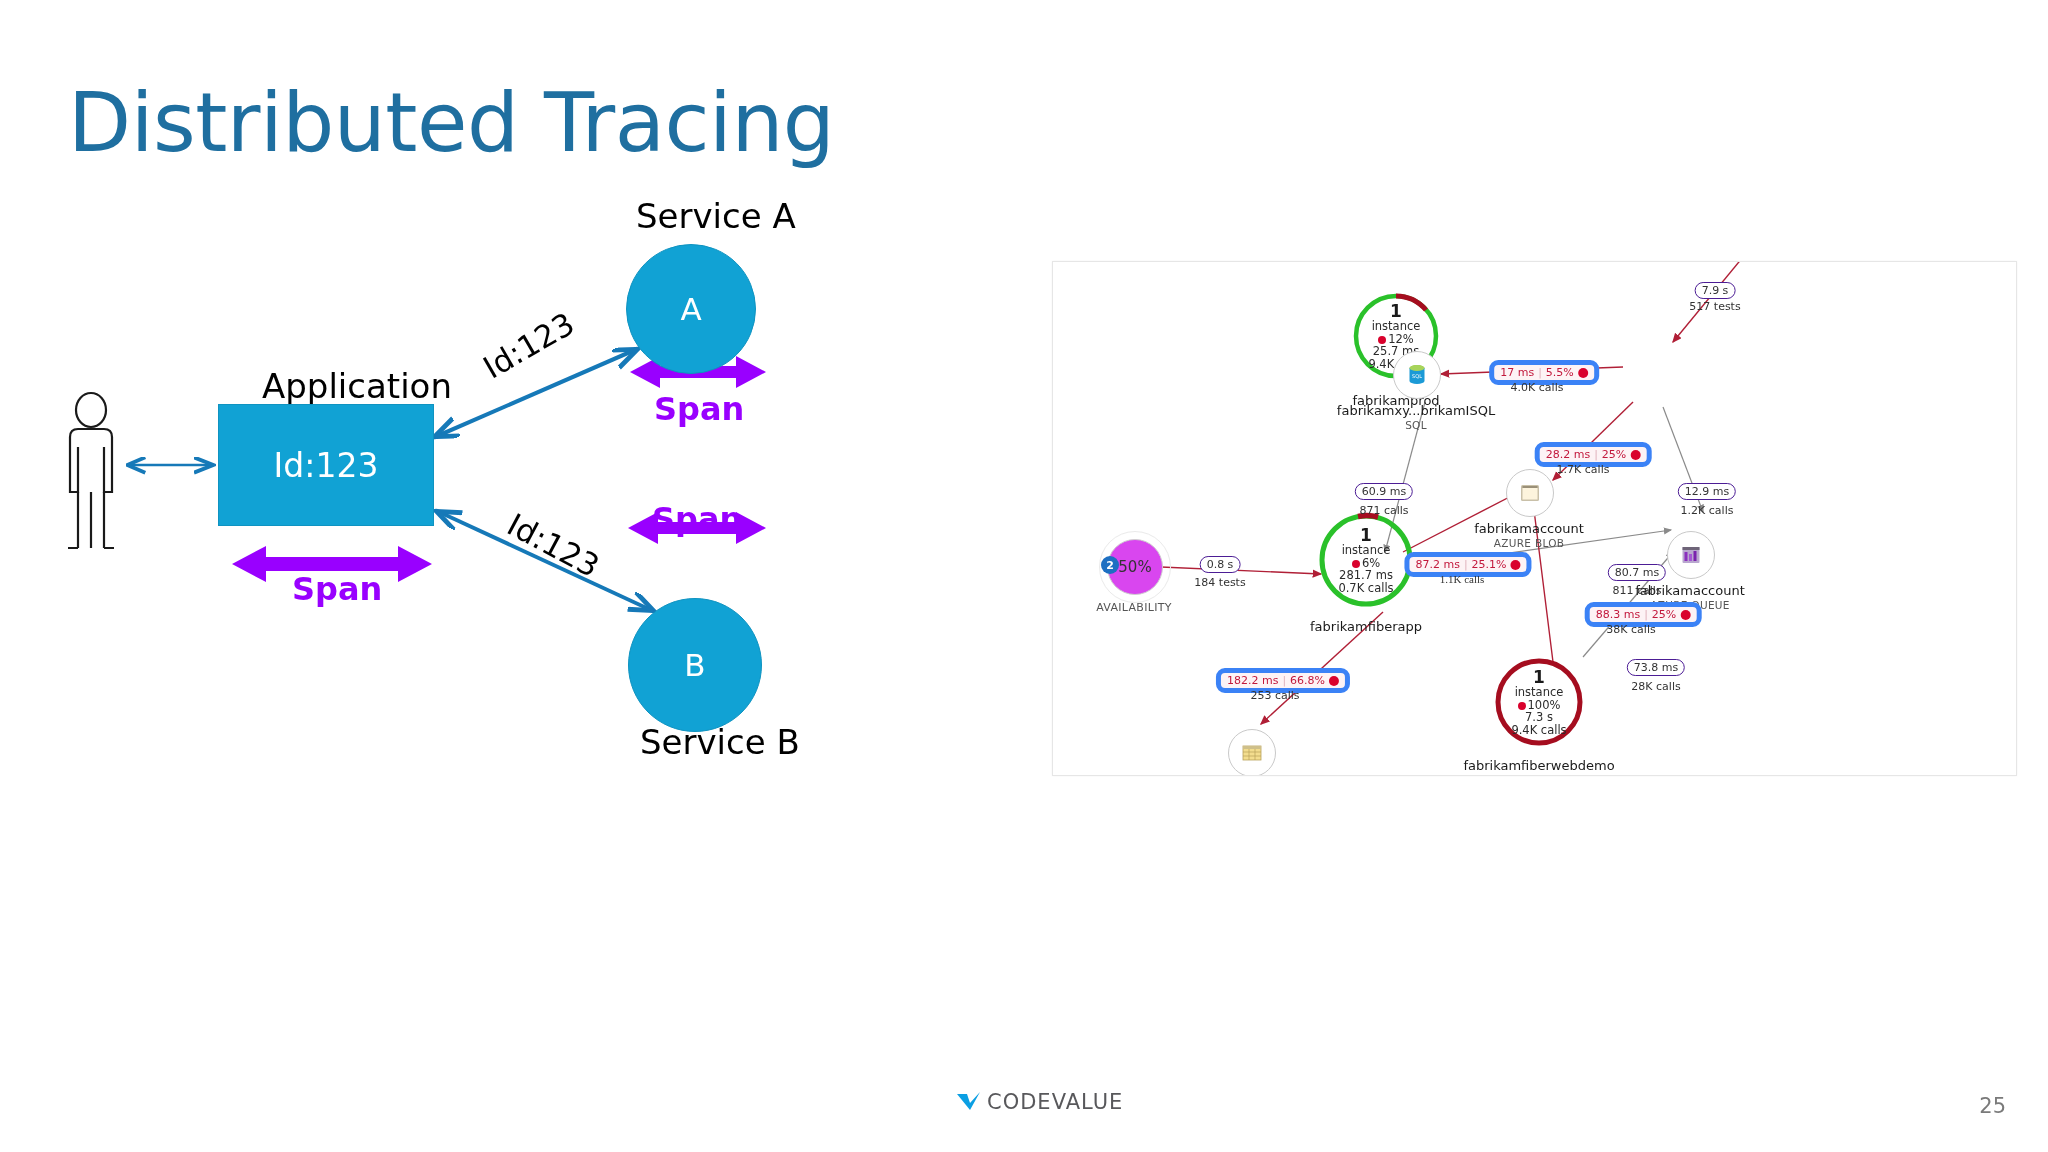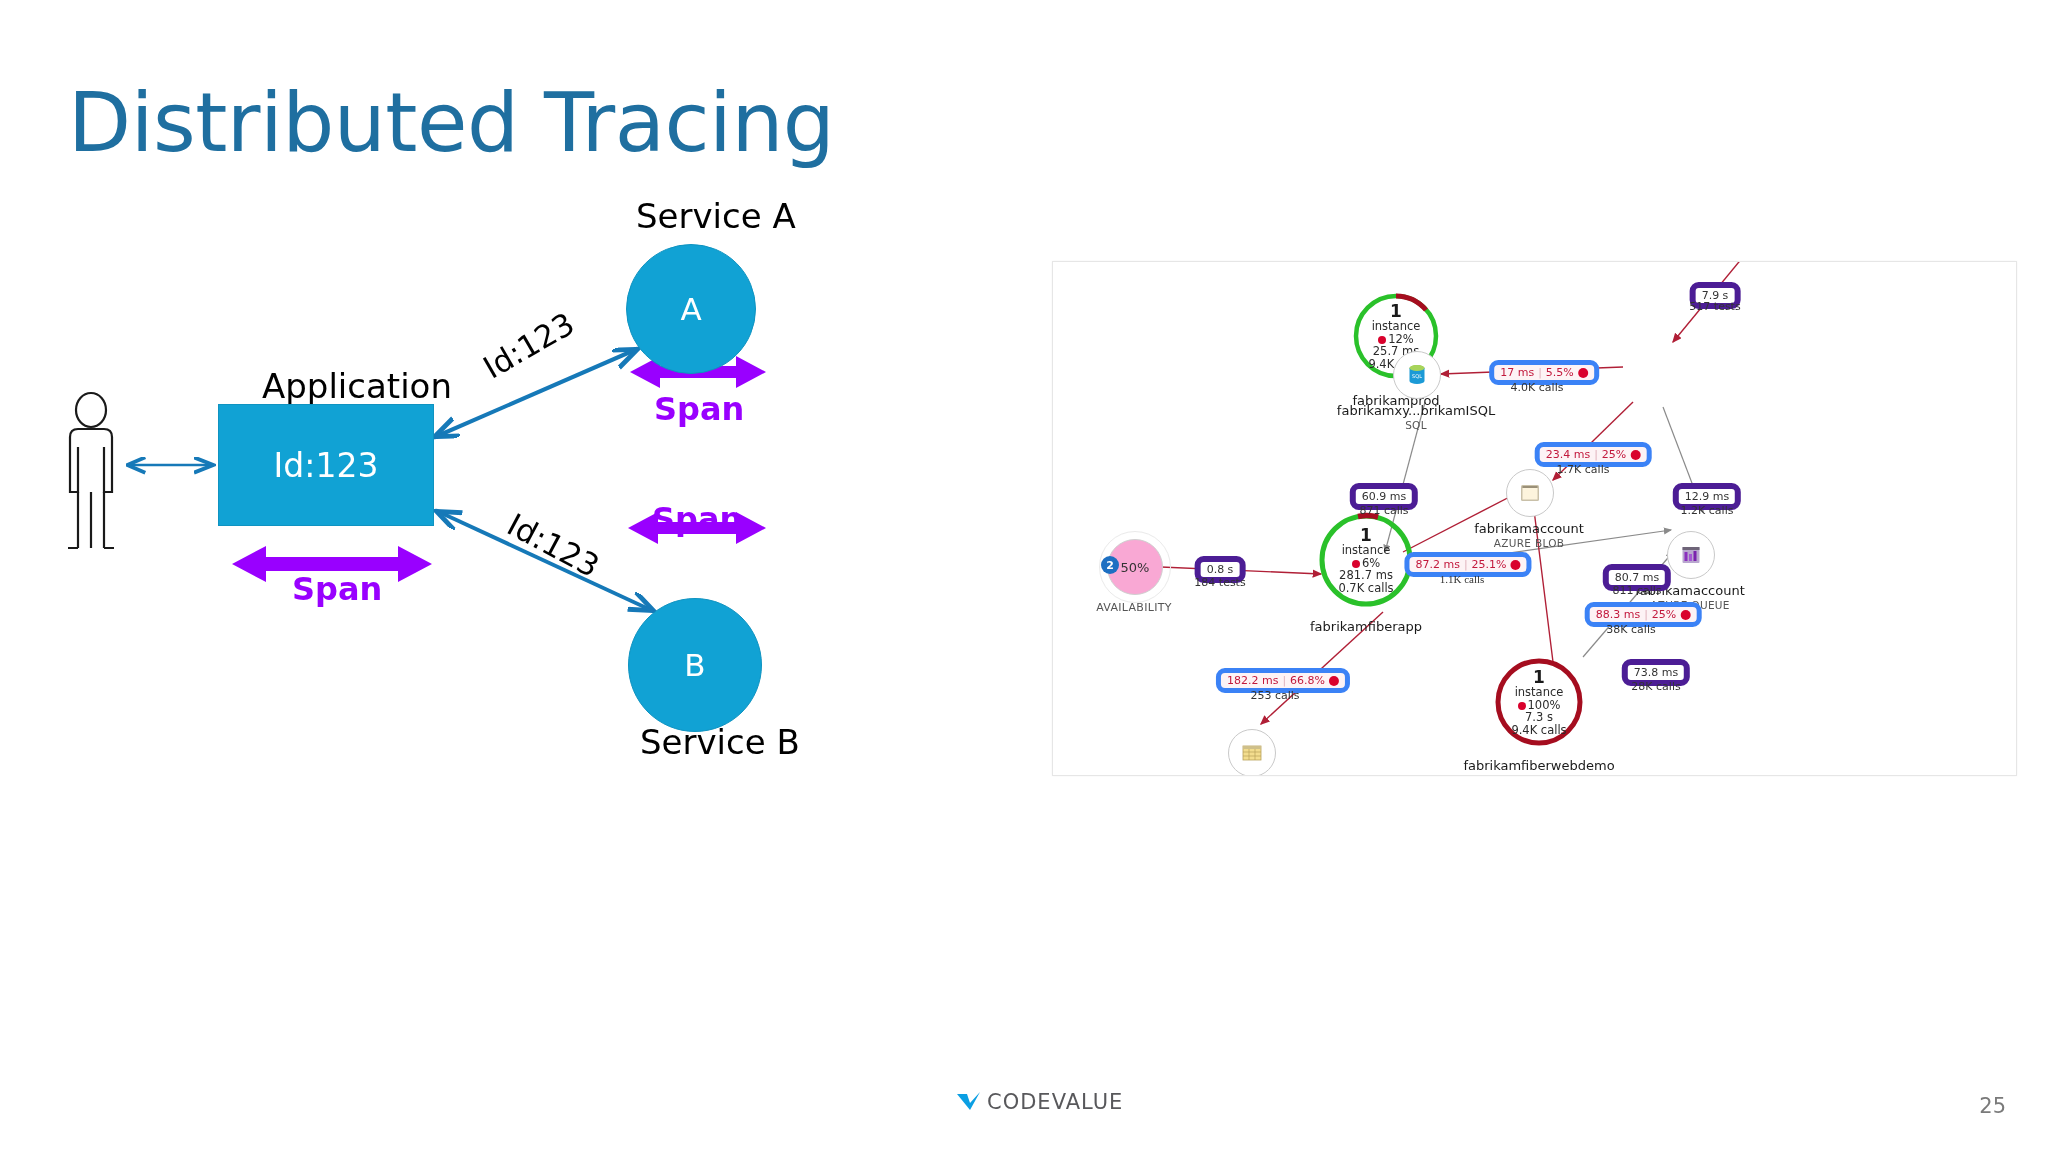--- a/index.html
+++ b/index.html
@@ -179,24 +179,24 @@
   }
   .dep-icon { width: 24px; height: 24px; }
 
   
   #availability-node { position: absolute; }
   #availability-ring {
     position: absolute;
     width: 54px; height: 54px;
     border-radius: 50%;
     border: 1.6px solid #cfcfcf;
-    background: #f9a8d4;
+    background: #d946ef;
     display: flex; align-items: center; justify-content: center;
     font-family: "DejaVu Sans", sans-serif;
-    font-size: 13px;
+    font-size: 15px;
     color: #333;
   }
   #availability-outer {
     position: absolute;
     width: 70px; height: 70px;
     border-radius: 50%;
     border: 1px solid #eaeaea;
     left: -8px; top: -8px;
   }
   #availability-badge {
@@ -218,21 +218,21 @@
     display: inline-flex;
     align-items: center;
     border-radius: 9px;
     padding: 1px 6px;
     font-family: "DejaVu Sans", sans-serif;
     font-size: 11px;
     white-space: nowrap;
     background: #ffffff;
     transform: translateX(-50%);
   }
-  .edge-pill.neutral { border: 6px solid #4c1d95; color: #333333; }
+  .edge-pill.neutral { border: 1px solid #4c1d95; color: #333333; }
   .edge-pill.error   { border: 5px solid #3b82f6; color: #c2183c; background: #fdf3f5; }
   .edge-pill .sep    { margin: 0 4px; color: #e0b3bd; }
   .pill-err-dot {
     display: inline-block;
     width: 10px; height: 10px;
     border-radius: 50%;
     background: #d9022d;
     margin-left: 4px;
   }
   .edge-sub {
@@ -470,21 +470,21 @@
 
   <div class="edge-pill error" style="left:491px; top:98px;">
     <span>17 ms</span>
       <span class="sep">|</span>
       <span>5.5%</span>
       <span class="pill-err-dot"></span>
   </div>
   <div class="edge-sub" style="left:484px; top:119px;">4.0K calls</div>
 
   <div class="edge-pill error" style="left:540px; top:180px;">
-    <span>23.4 ms</span>
+    <span>28.2 ms</span>
       <span class="sep">|</span>
       <span>25%</span>
       <span class="pill-err-dot"></span>
   </div>
   <div class="edge-sub" style="left:530px; top:201px;">1.7K calls</div>
 
   <div class="edge-pill neutral" style="left:331px; top:221px;">
     <span>60.9 ms</span>
   </div>
   <div class="edge-sub" style="left:331px; top:242px;">871 calls</div>

